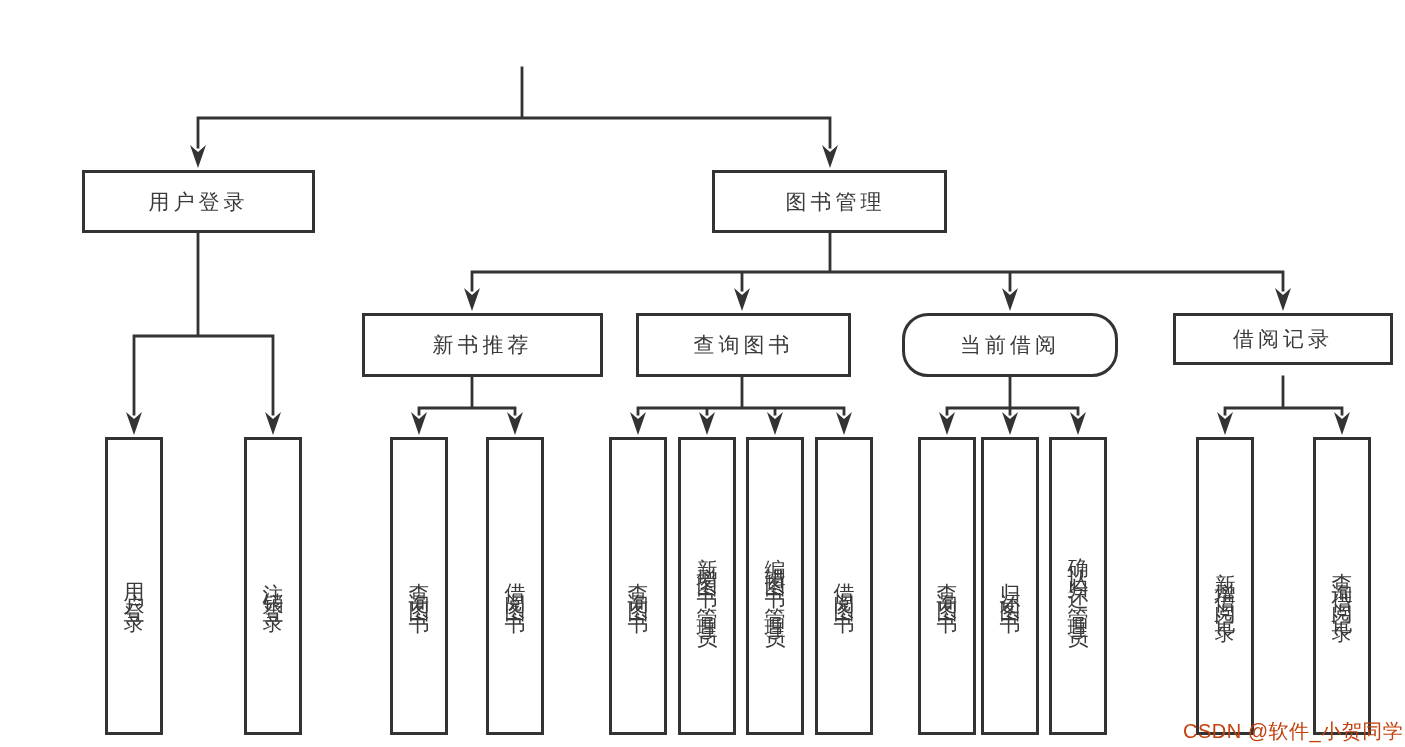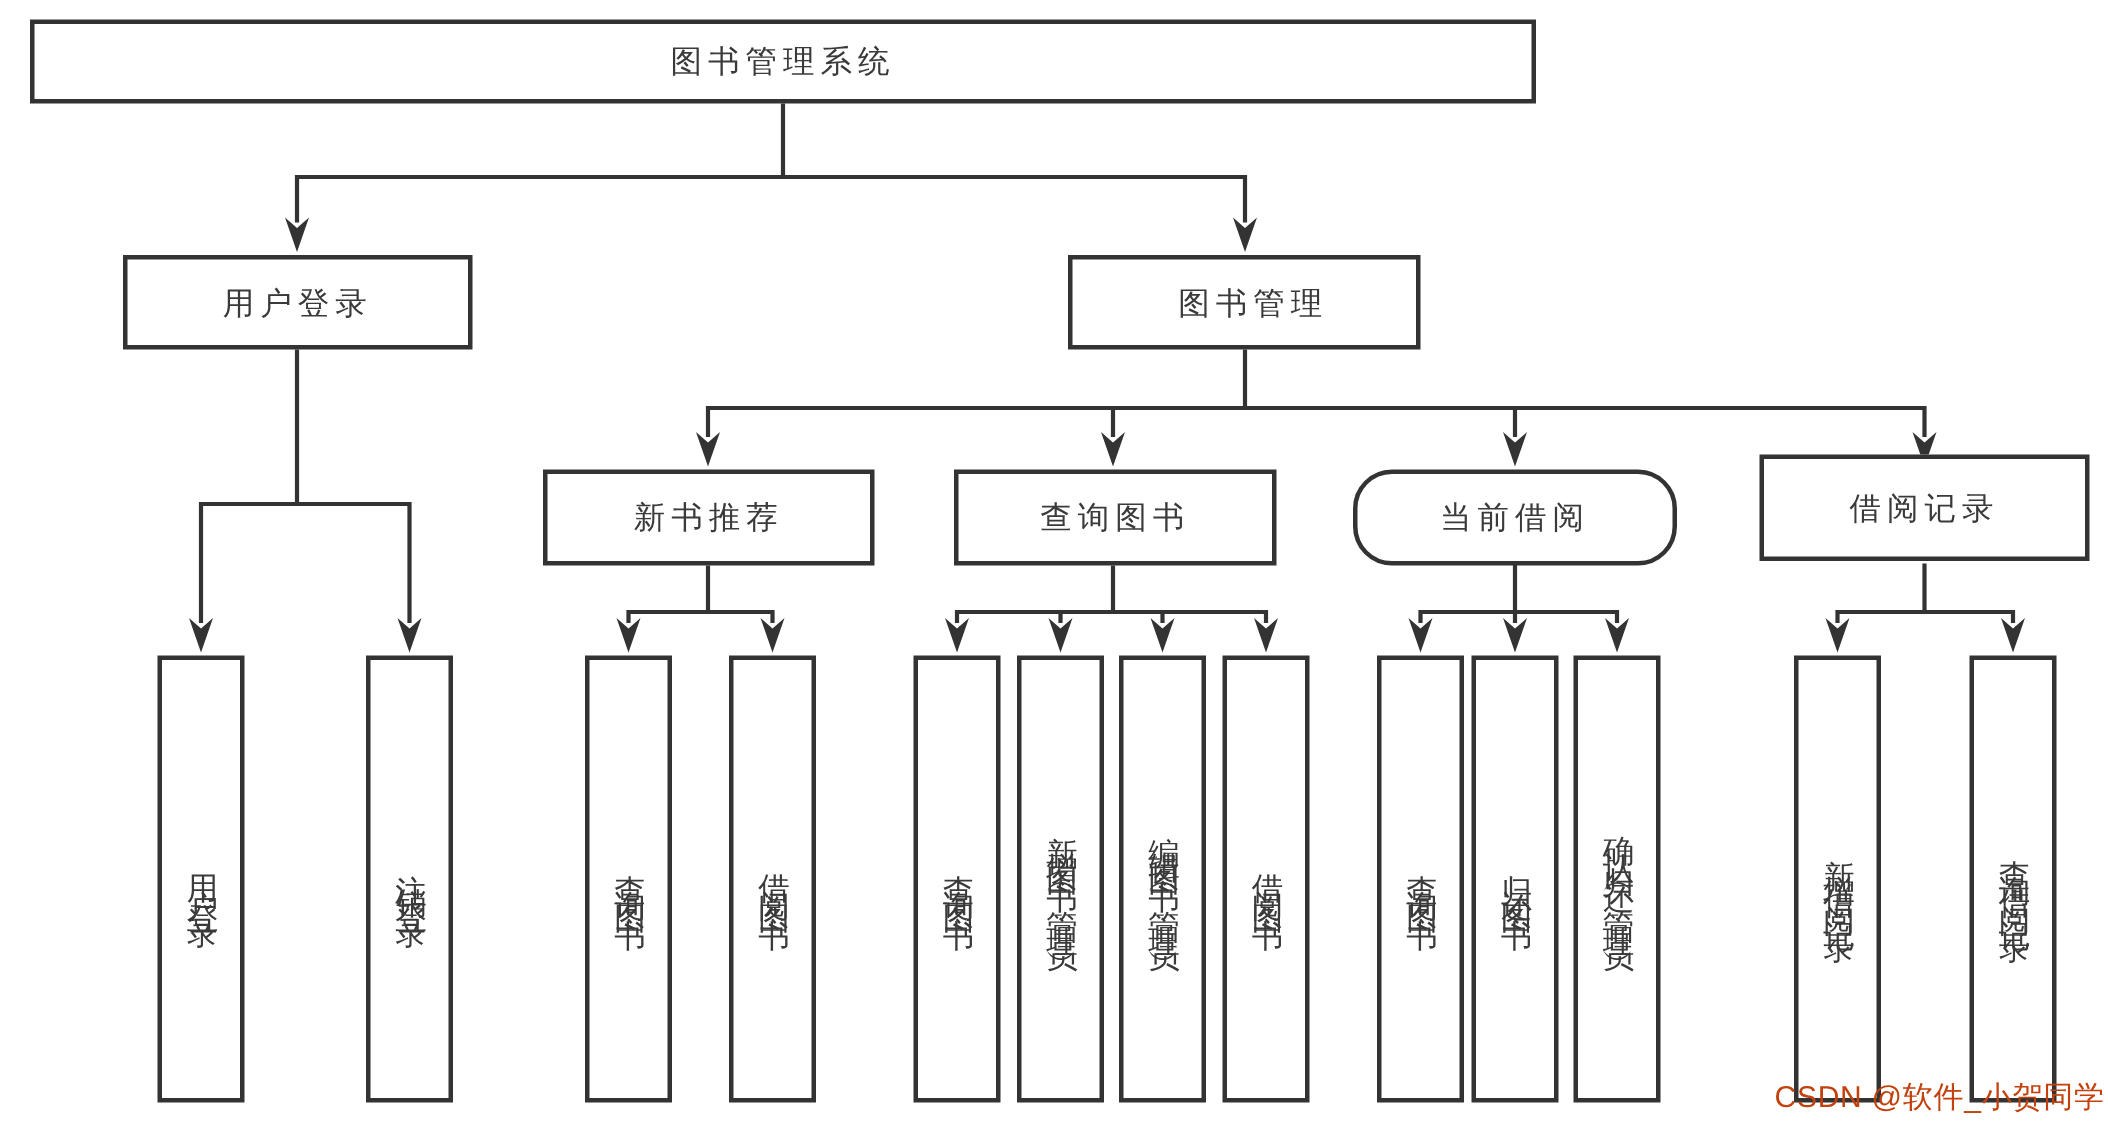--- a/index.html
+++ b/index.html
@@ -26,24 +26,24 @@
   .node.v{
     writing-mode:vertical-rl;
     text-orientation:mixed;
     letter-spacing:10px;
     line-height:58px;
   }
   
   .root  {left:20px;  top:13px;  width:1004px;height:56px;}
   .lv2-a {left:82px;  top:170px; width:233px; height:63px;}
   .lv2-b {left:712px; top:170px; width:235px; height:63px;padding-left:12px;}
-  .lv3-a {left:362px; top:313px; width:221px; height:64px;}
+  .lv3-a {left:362px; top:313px; width:241px; height:64px;}
   .lv3-b {left:636px; top:313px; width:215px; height:64px;}
   .lv3-c {left:902px; top:313px; width:216px; height:64px;border-radius:26px;}
-  .lv3-d {left:1173px;top:303px; width:220px; height:71px;}
+  .lv3-d {left:1173px;top:313px; width:220px; height:52px;}
   .leaf{top:437px;width:58px;height:298px;}
   .lf1 {left:105px;} .lf2 {left:244px;}
   .lf3 {left:390px;} .lf4 {left:486px;}
   .lf5 {left:609px;} .lf6 {left:678px;} .lf7 {left:746px;} .lf8 {left:815px;}
   .lf9 {left:918px;} .lf10{left:981px;} .lf11{left:1049px;}
   .lf12{left:1196px;} .lf13{left:1313px;}
   .watermark{
     position:absolute;
     left:1183px;top:718px;
     font-size:20px;
@@ -91,23 +91,20 @@
       <path d="M775 435 L767 412 L775 419 L783 412 Z"></path>
       <path d="M844 435 L836 412 L844 419 L852 412 Z"></path>
       <path d="M947 435 L939 412 L947 419 L955 412 Z"></path>
       <path d="M1010 435 L1002 412 L1010 419 L1018 412 Z"></path>
       <path d="M1078 435 L1070 412 L1078 419 L1086 412 Z"></path>
       <path d="M1225 435 L1217 412 L1225 419 L1233 412 Z"></path>
       <path d="M1342 435 L1334 412 L1342 419 L1350 412 Z"></path>
     </g>
   </svg>
 
-  <div class="node h root">
-    <span>图书管理系统</span>
-  </div>
 
   <div class="node h lv2-a">
     <span>用户登录</span>
   </div>
   <div class="node h lv2-b">
     <span>图书管理</span>
   </div>
 
   <div class="node h lv3-a">
     <span>新书推荐</span>

